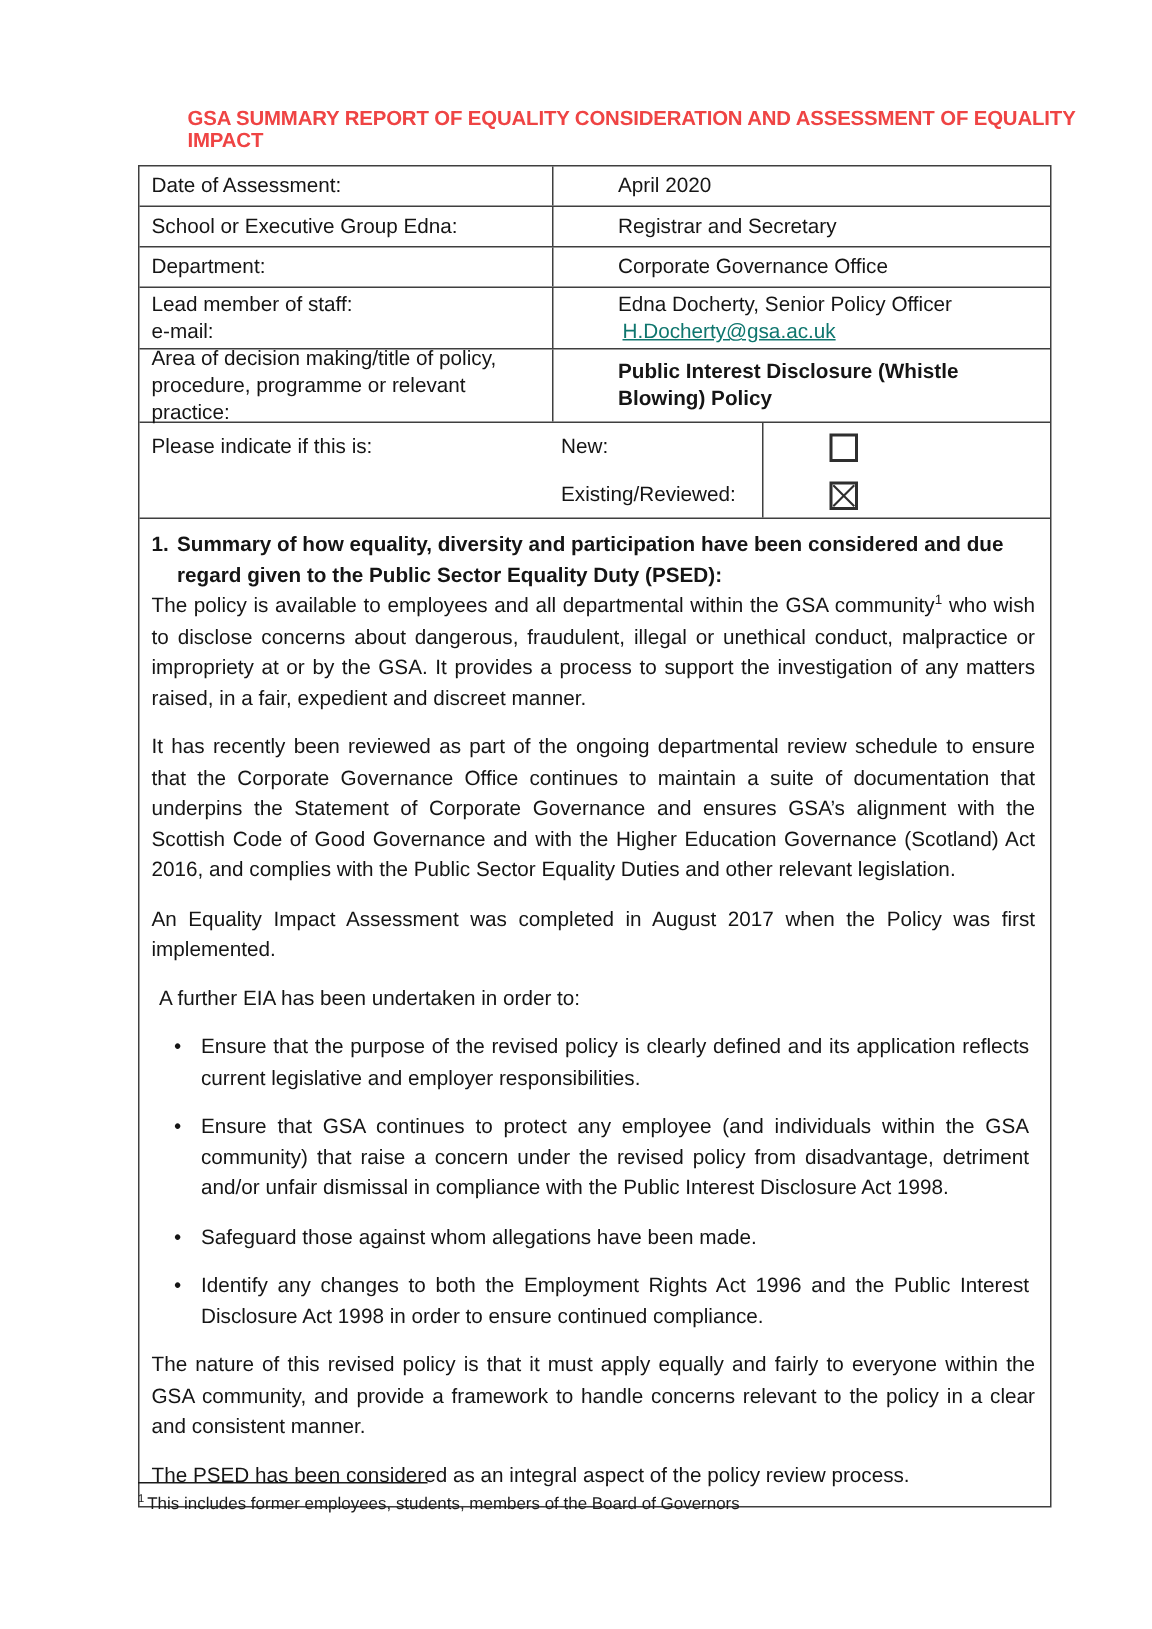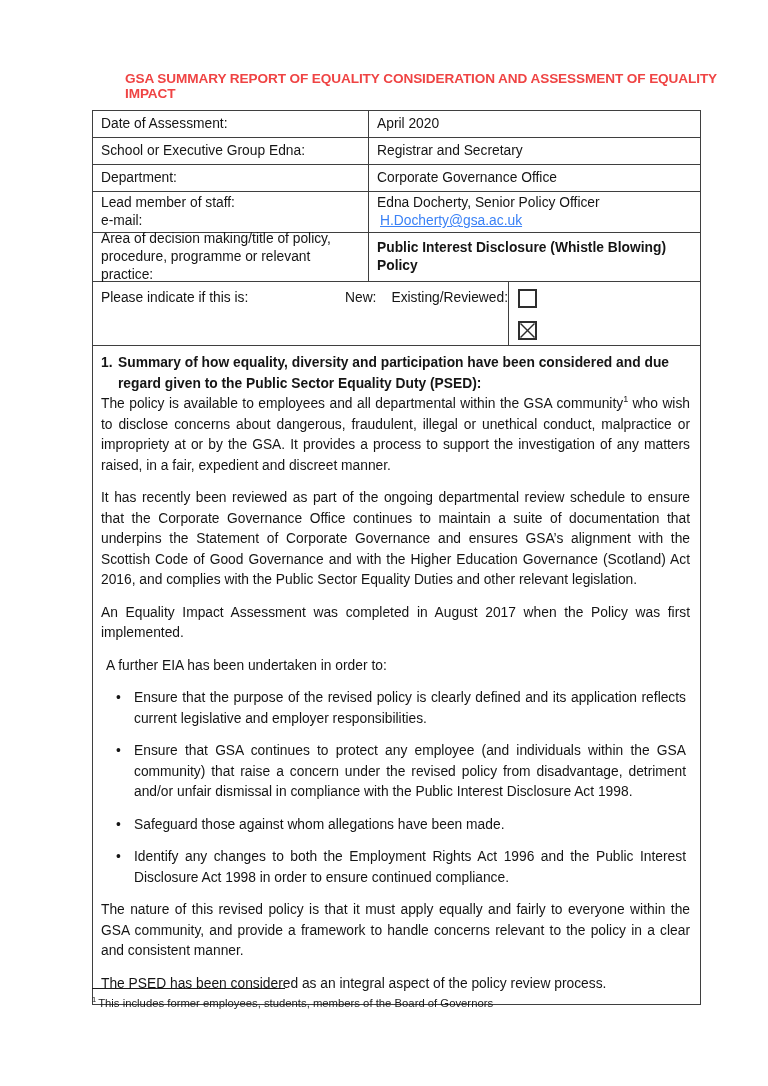--- a/index.html
+++ b/index.html
@@ -9,37 +9,37 @@
     overflow:hidden;
   }
   .doc-title {
     position:absolute; left:92px; top:71px; width:615px;
     font-size:13.6px; font-weight:bold; letter-spacing:-0.1px; color:#ef4444;margin-left:33px;
   }
   .info-table {
     position:absolute; left:92px; top:110px; width:609px;
     border:1px solid #3f3f3f; box-sizing:border-box; background:#fff;
   }
-  .trow { display:flex; border-bottom:1px solid #3f3f3f; box-sizing:border-box; }
+  .trow { display:flex; border-bottom:1px solid #3f3f3f; box-sizing:border-box;gap:35px; }
   .trow:last-child { border-bottom:none; }
   .cell { box-sizing:border-box; padding:0 8px; font-size:13.8px; line-height:18px;
           display:flex; flex-direction:column; justify-content:center; }
   .cell.label { width:276px; border-right:1px solid #3f3f3f; }
   .cell.value { flex:1; }
   .r-basic { height:27px; }
   .r-lead  { height:41px; }
   .r-area  { height:49px; }
   .r-area .cell.value { justify-content:flex-end; padding-bottom:6px; font-weight:bold; }
-  .email-link { color:#3b82f6; text-decoration:underline; padding-left:3px; cursor:pointer; }
+  .email-link { color:#0f766e; text-decoration:underline; padding-left:3px; cursor:pointer; }
 
   .r-indicate { height:64px; }
   .ind-a { box-sizing:border-box; width:416px; border-right:1px solid #3f3f3f;
            display:flex; padding:7px 0 0 8px; }
   .ind-label { width:273px; font-size:13.8px; line-height:17px; }
-  .ind-options { display:flex; flex-direction:row; gap:15px; font-size:13.8px; line-height:17px; }
+  .ind-options { display:flex; flex-direction:column; gap:15px; font-size:13.8px; line-height:17px; }
   .ind-b { flex:1; box-sizing:border-box; padding:7px 0 0 9px;
            display:flex; flex-direction:column; gap:13px; }
   .checkbox { width:19px; height:19px; border:2px solid #2e2e2e; box-sizing:border-box;
               background:#fff; cursor:pointer; }
   .checkbox svg { display:block; width:100%; height:100%; }
 
   .r-section { display:block; min-height:582px; padding:7px 10px 10px 8px;
                box-sizing:border-box; font-size:13.8px; }
   .s-heading { display:flex; font-weight:bold; line-height:20.5px; margin:0 0 0 0; }
   .s-heading .num { width:17px; flex:none; }

